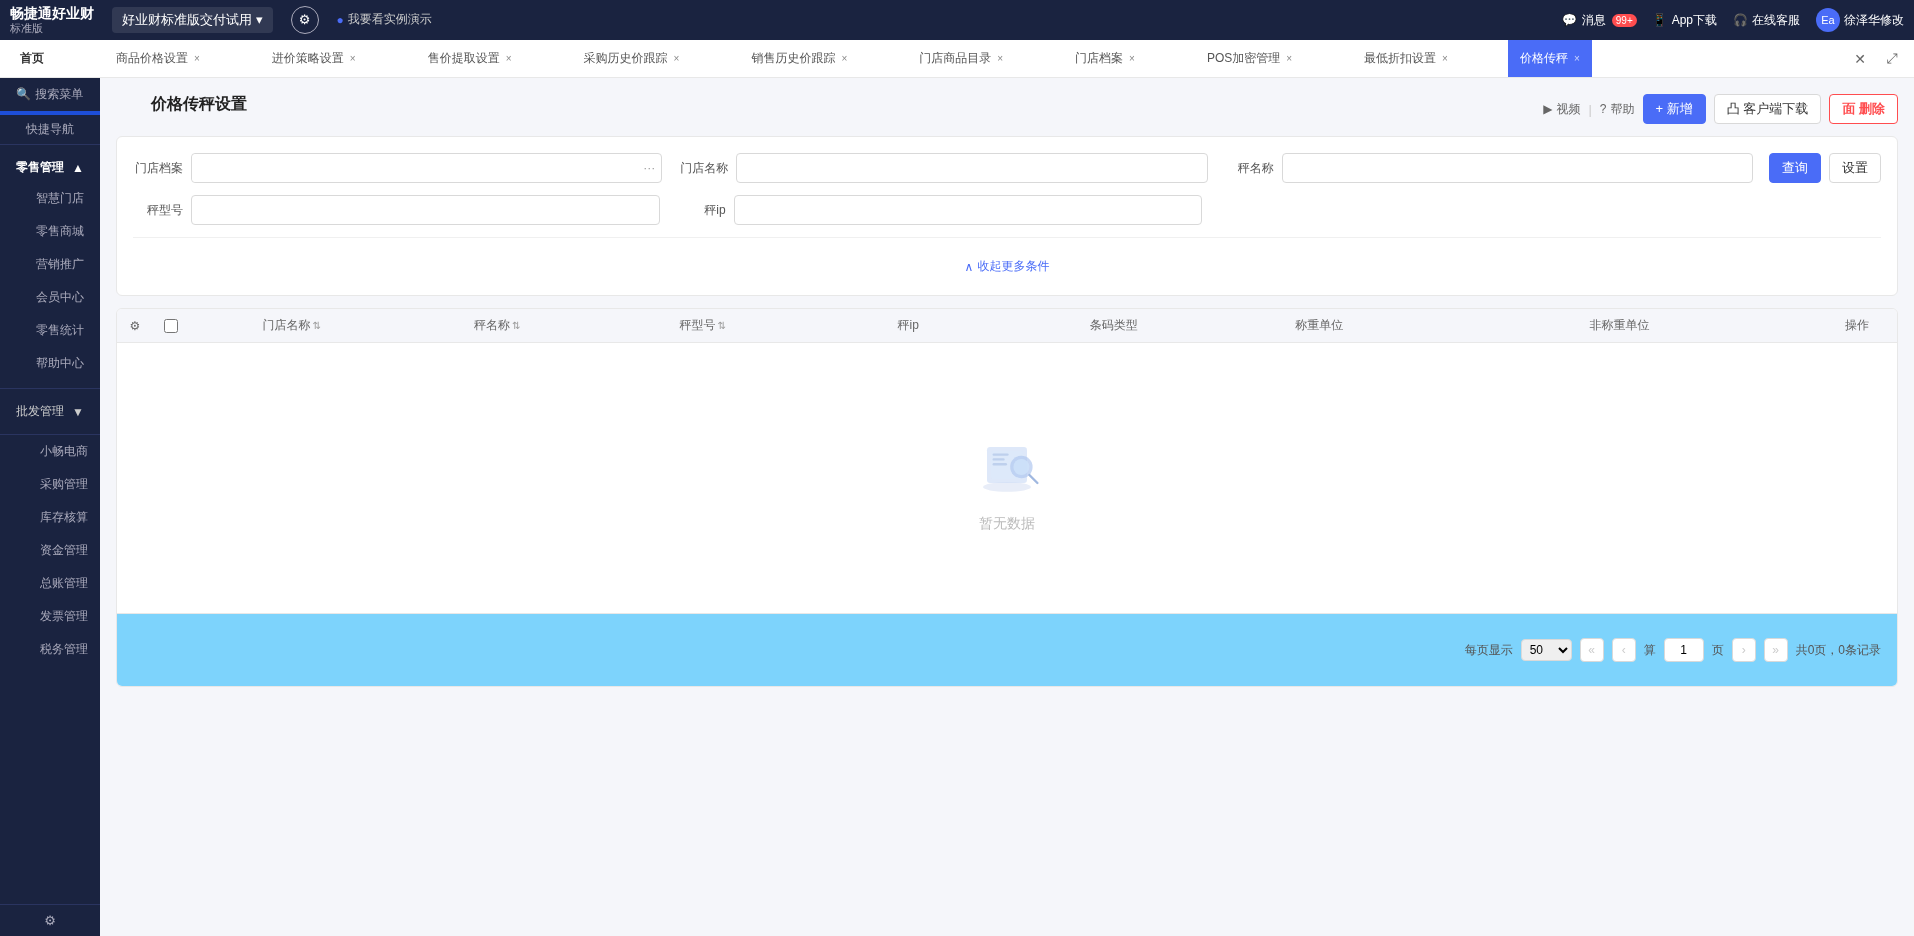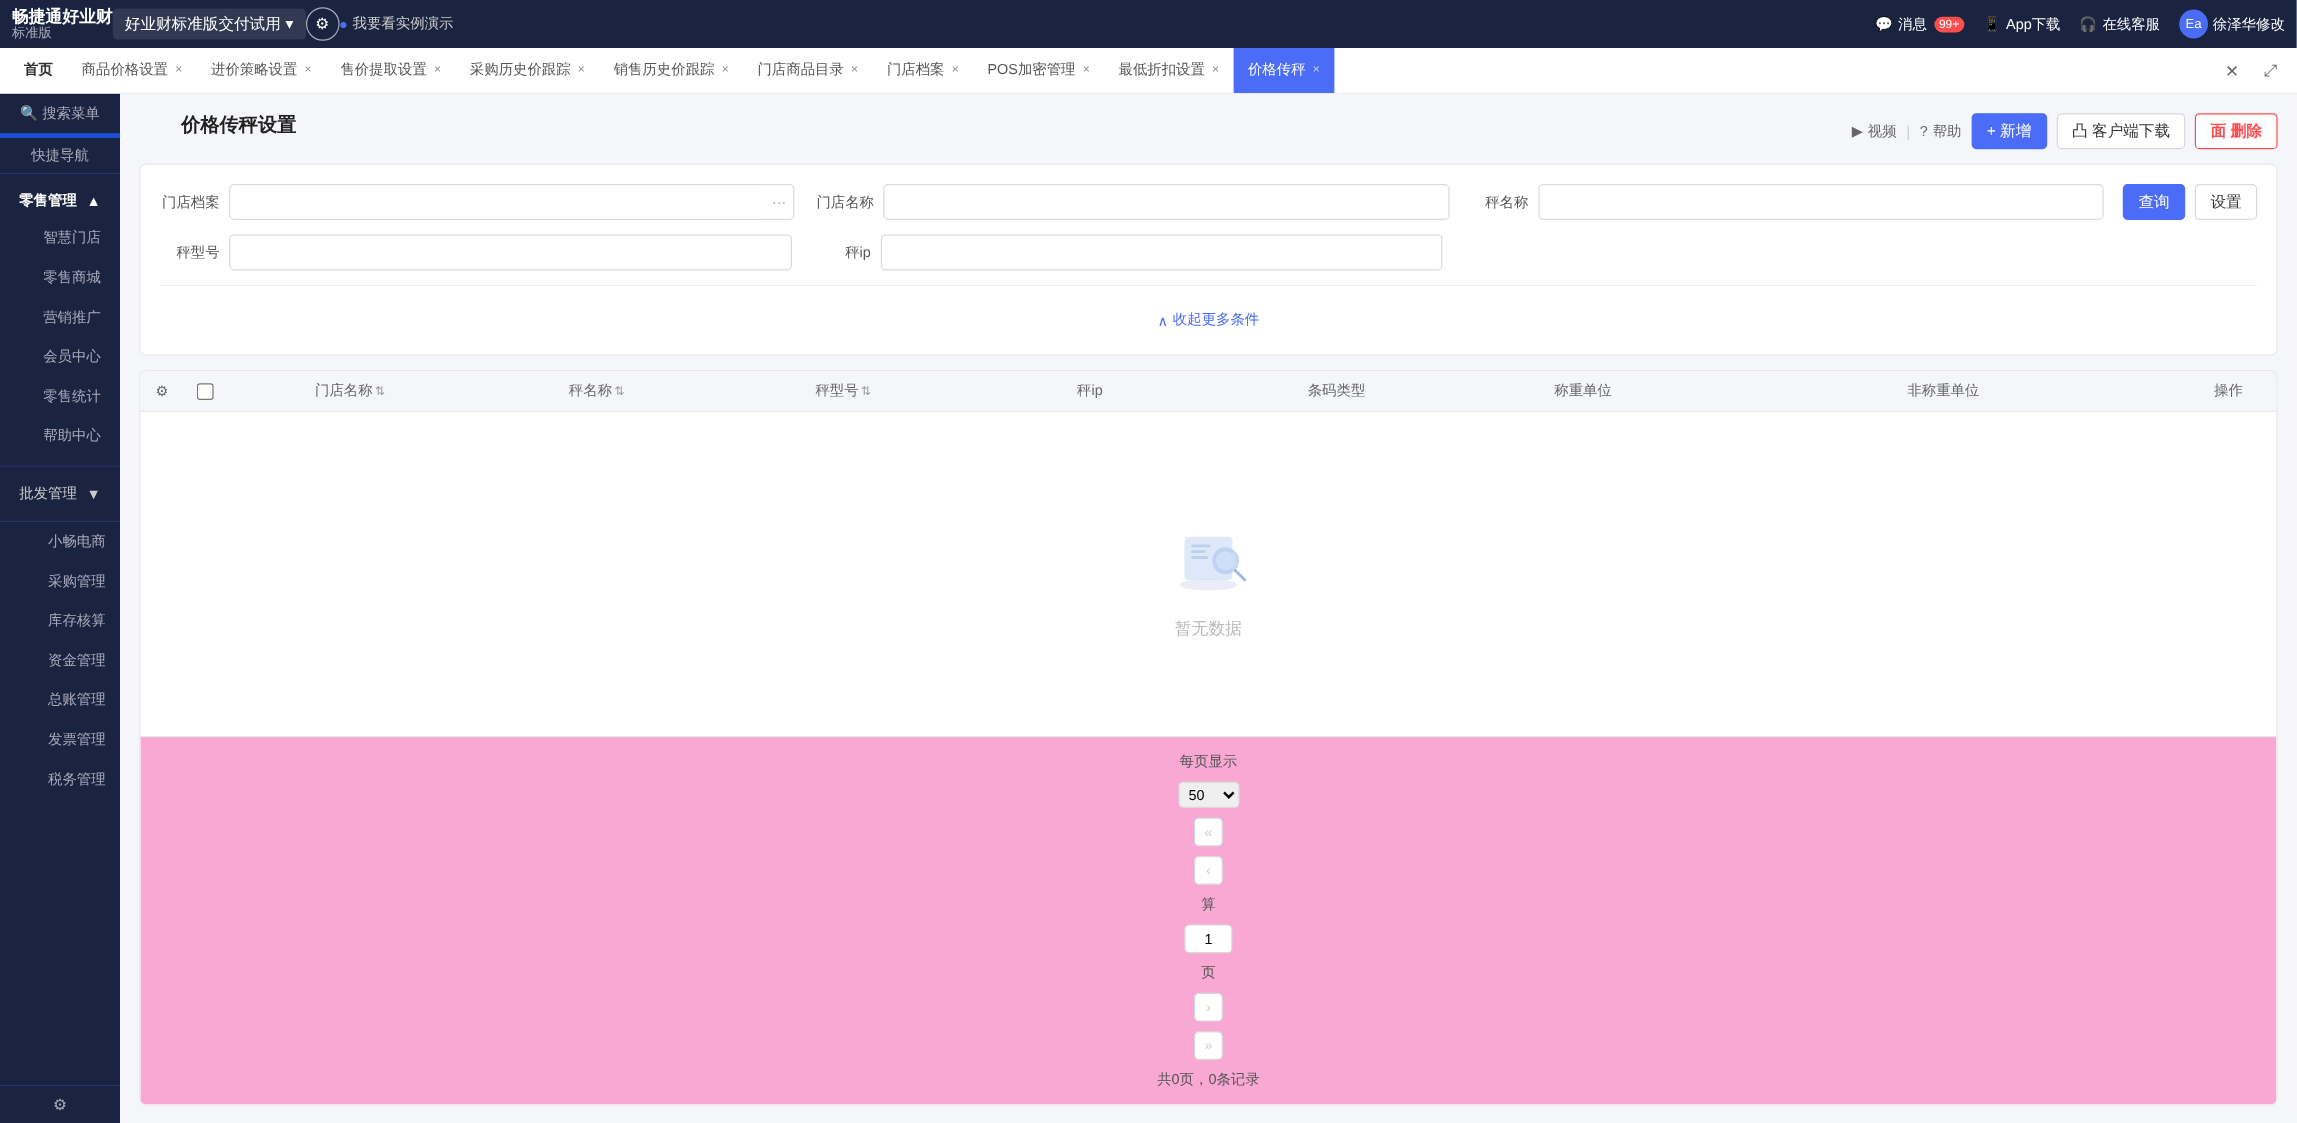--- a/index.html
+++ b/index.html
@@ -3,21 +3,21 @@
   <meta charset="utf-8">
   <style>
     * { box-sizing: border-box; margin: 0; padding: 0; font-family: 'Microsoft YaHei', Arial, sans-serif; }
     body { background: #f0f2f5; font-size: 13px; color: #333; }
 
     
     .top-bar {
       display: flex; align-items: center; background: #1a2340; color: #fff;
       height: 40px; padding: 0 10px; justify-content: space-between;
     }
-    .top-bar-left { display: flex; align-items: center; gap: 0; }
+    .top-bar-left { display: flex; align-items: center; gap: 18px; }
     .logo-text { font-size: 12px; line-height: 1.2; }
     .logo-text .main { font-size: 14px; font-weight: bold; }
     .product-select {
       display: flex; align-items: center; gap: 4px;
       background: rgba(255,255,255,0.1); border-radius: 4px;
       padding: 4px 10px; cursor: pointer; font-size: 13px;
     }
     .demo-btn {
       display: flex; align-items: center; gap: 4px;
       font-size: 12px; color: #ccc; cursor: pointer;
@@ -31,21 +31,21 @@
     .avatar-circle {
       width: 24px; height: 24px; border-radius: 50%;
       background: #4a6cf7; display: flex; align-items: center; justify-content: center;
       font-size: 11px; color: #fff;
     }
 
     
     .tab-bar {
       display: flex; align-items: center; background: #fff;
       border-bottom: 1px solid #e8e8e8; padding: 0 8px;
-      overflow-x: auto; height: 38px; position: relative;
+      overflow-x: auto; height: 38px; position: relative; gap: 48px;
     }
     .tab-bar::-webkit-scrollbar { height: 0; }
     .tab-item {
       display: flex; align-items: center; gap: 4px;
       padding: 0 12px; height: 38px; font-size: 12px;
       cursor: pointer; white-space: nowrap; border-right: none;
       color: #555; flex-shrink: 0;
     }
     .tab-item.active {
       background: #4a6cf7; color: #fff; border-radius: 0;
@@ -192,22 +192,22 @@
       justify-content: center; padding: 80px 0; color: #999;
     }
     .empty-icon {
       width: 80px; height: 80px; margin-bottom: 12px;
     }
     .empty-text { font-size: 14px; color: #bbb; }
 
     
     .pagination-bar {
       display: flex; align-items: center; justify-content: flex-end;
-      padding: 12px 16px; background: #f9a8d4; border-top: 1px solid #e8e8e8;
-      gap: 8px; font-size: 12px; color: #555; flex-direction: column;
+      padding: 24px 16px; background: #7dd3fc; border-top: 1px solid #e8e8e8;
+      gap: 8px; font-size: 12px; color: #555;
     }
     .page-size-select {
       border: 1px solid #d9d9d9; border-radius: 4px;
       padding: 2px 4px; font-size: 12px; cursor: pointer;
     }
     .page-btn {
       width: 24px; height: 24px; border: 1px solid #d9d9d9;
       border-radius: 4px; display: flex; align-items: center;
       justify-content: center; cursor: pointer; background: #fff;
       font-size: 12px; color: #555;

